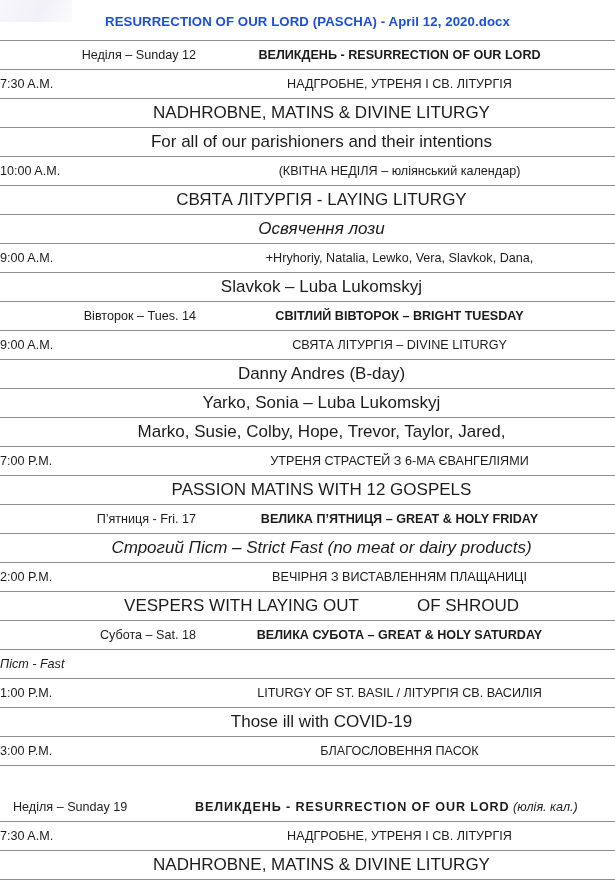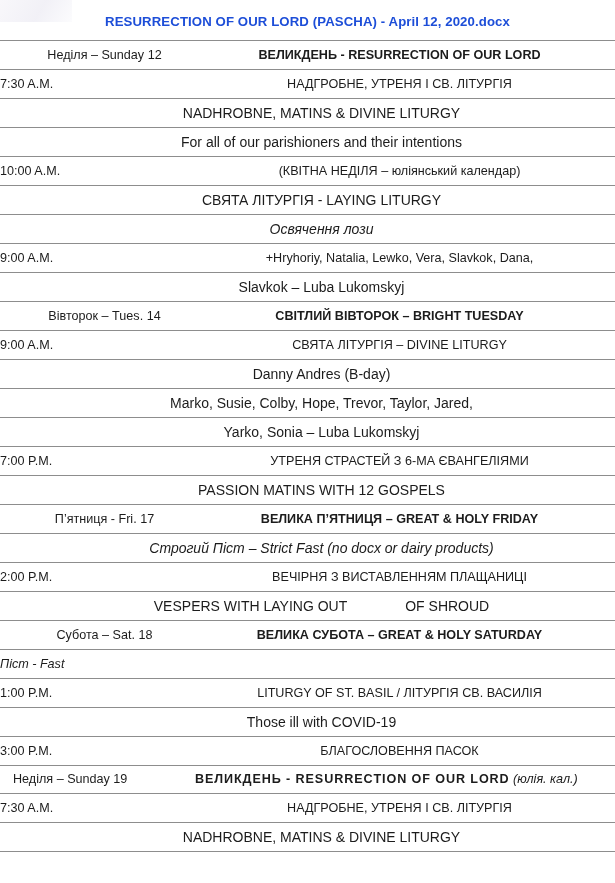--- a/index.html
+++ b/index.html
@@ -57,52 +57,53 @@
 
   
   .col-left {
     width: 196px;
     flex: 0 0 196px;
     padding-left: 13px;
     box-sizing: border-box;
     white-space: nowrap;
   }
   .col-left.right  { text-align: left; padding-right: 14px; padding-left: 0; }
-  .col-left.left   { text-align: center; }
+  .col-left.left   { text-align: right; }
 
   
   .col-right {
     flex: 1 1 auto;
     padding-right: 12px;
     box-sizing: border-box;
   }
   .col-right.center { text-align: center; }
 
   
   .full-center {
     height: 28px;
     display: flex;
     align-items: center;
     justify-content: center;
-    font-size: 14px;
+    font-size: 17px;
     padding-right: 14px;
     box-sizing: border-box;
     margin-left: 42px;
   }
 
   .b   { font-weight: bold; }
   .i   { font-style: italic; }
 
   
   .row-justify {
     display: block;
     padding: 5px 10px 5px 13px;
     font-size: 12.6px;
     line-height: 1.35;
     text-align: justify;
+    margin-top: 28px;
   }
   .row-justify .day { display: inline-block; width: 182px; }
   .row-justify .ttl { font-weight: bold; letter-spacing: .9px; }
   .row-justify .suffix { font-style: italic; font-weight: normal; letter-spacing: 0; }
 
   .gap-wide { display: inline-block; width: 58px; }
 </style>
 </head>
 <body>
 
@@ -185,26 +186,26 @@
           </div>
         </td>
       </tr>
       <tr>
         <td>
           <div class="full-center">Danny Andres (B-day)</div>
         </td>
       </tr>
       <tr>
         <td>
+          <div class="full-center">Yarko, Sonia – Luba Lukomskyj</div>
+        </td>
+      </tr>
+      <tr>
+        <td>
           <div class="full-center">Marko, Susie, Colby, Hope, Trevor, Taylor, Jared,</div>
-        </td>
-      </tr>
-      <tr>
-        <td>
-          <div class="full-center">Yarko, Sonia – Luba Lukomskyj</div>
         </td>
       </tr>
       <tr>
         <td>
           <div class="row-inner">
             <div class="col-left right">7:00 P.M.</div>
             <div class="col-right center">УТРЕНЯ СТРАСТЕЙ З 6-МА ЄВАНГЕЛІЯМИ</div>
           </div>
         </td>
       </tr>
@@ -216,21 +217,21 @@
       <tr>
         <td>
           <div class="row-inner">
             <div class="col-left left">П’ятниця - Fri. 17</div>
             <div class="col-right center b">ВЕЛИКА П’ЯТНИЦЯ – GREAT &amp; HOLY FRIDAY</div>
           </div>
         </td>
       </tr>
       <tr>
         <td>
-          <div class="full-center i">Строгий Піст – Strict Fast (no docx or dairy products)</div>
+          <div class="full-center i">Строгий Піст – Strict Fast (no meat or dairy products)</div>
         </td>
       </tr>
       <tr>
         <td>
           <div class="row-inner">
             <div class="col-left right">2:00 P.M.</div>
             <div class="col-right center">ВЕЧІРНЯ З ВИСТАВЛЕННЯМ ПЛАЩАНИЦІ</div>
           </div>
         </td>
       </tr>

